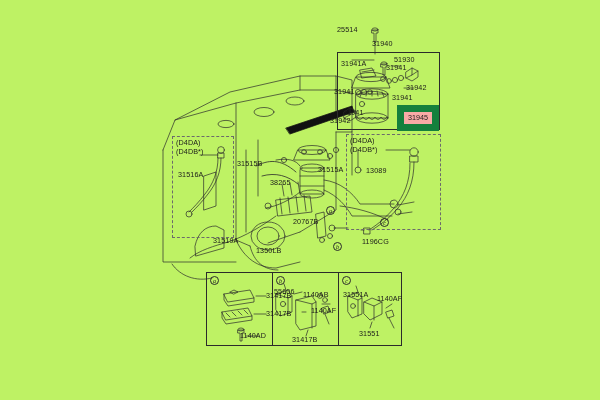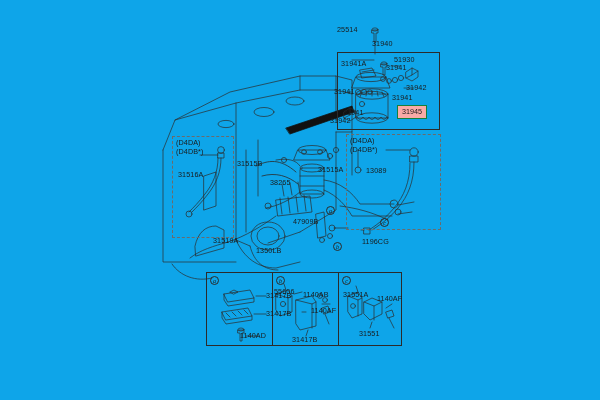--- a/index.html
+++ b/index.html
@@ -4,40 +4,40 @@
 <style>
   html, body {
     margin: 0;
     padding: 0;
     background: #ffffff;
   }
   #page {
     position: relative;
     width: 600px;
     height: 400px;
-    background: #0ea5e9;
+    background: #bef264;
     font-family: "Liberation Sans", sans-serif;
     overflow: hidden;
   }
   .lbl {
     position: absolute;
     font-size: 7.2px;
     color: #1a1a1a;
     white-space: pre;
     letter-spacing: 0.1px;
     line-height: 8.5px;
   }
   .lbl.multi { white-space: pre-line; }
   .hl {
     position: absolute;
     font-size: 7.2px;
     color: #1a1a1a;
     white-space: pre;
     background: #f9aaa6;
-    border: 1px solid #15803d;
+    border: 7px solid #15803d;
     padding: 1px 4px 1.5px 4px;
     box-sizing: border-box;
     line-height: 9px;
   }
   .solidbox {
     position: absolute;
     border: 1px solid #2b2b2b;
     box-sizing: border-box;
   }
   .dashbox {
@@ -321,21 +321,21 @@
 (D4DB*)</div>
   <div class="lbl" style="left:366px; top:167px;">13089</div>
 
   <div class="lbl multi" style="left:176px; top:139px;">(D4DA)
 (D4DB*)</div>
   <div class="lbl" style="left:178px; top:171px;">31516A</div>
 
   <div class="lbl" style="left:237px; top:160px;">31515B</div>
   <div class="lbl" style="left:318px; top:166px;">31515A</div>
   <div class="lbl" style="left:270px; top:179px;">38265</div>
-  <div class="lbl" style="left:293px; top:218px;">47909B</div>
+  <div class="lbl" style="left:293px; top:218px;">20767B</div>
   <div class="lbl" style="left:213px; top:237px;">31519A</div>
   <div class="lbl" style="left:256px; top:247px;">1350LB</div>
   <div class="lbl" style="left:314px; top:238px;margin-left:48px;">1196CG</div>
 
   <div class="lbl" style="left:266px; top:292px;">31417B</div>
   <div class="lbl" style="left:266px; top:310px;">31417B</div>
   <div class="lbl" style="left:240px; top:332px;">1140AD</div>
 
   <div class="lbl" style="left:274px; top:288px;">55606</div>
   <div class="lbl" style="left:303px; top:291px;">1140AB</div>

